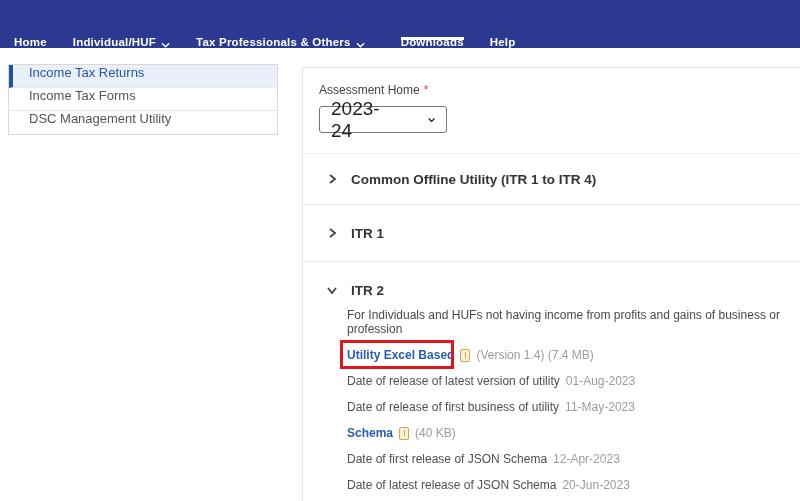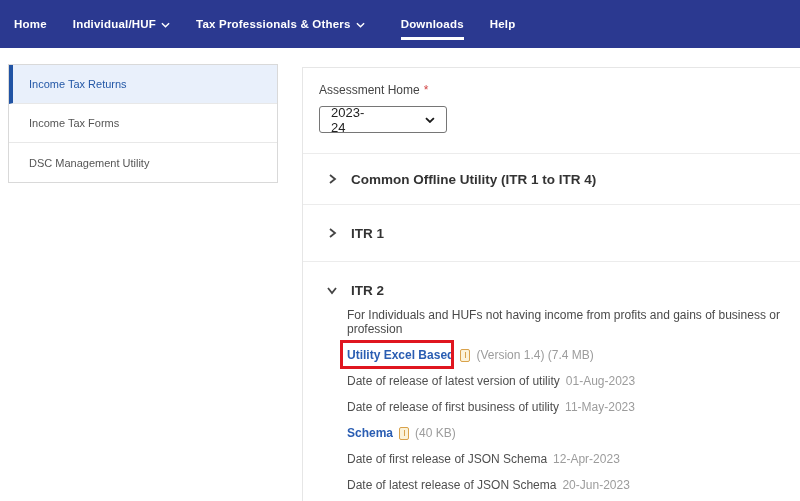--- a/index.html
+++ b/index.html
@@ -3,46 +3,46 @@
 <meta charset="utf-8">
 <style>
   * { margin:0; padding:0; box-sizing:border-box; }
   html,body { width:800px; height:501px; overflow:hidden; background:#fff;
               font-family:"Liberation Sans", sans-serif; }
   .stage { position:relative; width:800px; height:501px; background:#fff; }
 
   
   .topnav { position:absolute; left:0; top:0; width:800px; height:48px;
             background:#2b3990; display:flex; align-items:center; padding-left:14px; }
-  .nav-item { position:relative; display:flex; align-items:center; gap:5px;
+  .nav-item { position:relative; display:flex; align-items:flex-end; gap:5px;
               height:100%; margin-right:26px; color:#fff; font-size:11.5px;
               font-weight:700; letter-spacing:.2px; cursor:pointer; white-space:nowrap; }
   .nav-item.extra-gap { margin-left:10px; }
   .nav-item.active::after { content:""; position:absolute; left:0; bottom:8px;
               width:100%; height:3px; background:#fff; }
   .nav-chev { width:9px; height:6px; margin-top:1px; }
 
   
   .sidebar { position:absolute; left:8px; top:64px; width:270px; background:#fff;
              border:1px solid #d9d9d9; }
-  .side-item { height:39px; display:flex; align-items:center; padding-left:20px;
-               font-size:11px; color:#555; border-bottom:1px solid #e8e8e8;
+  .side-item { height:23px; display:flex; padding-left:20px;
+               font-size:13px; color:#555; border-bottom:1px solid #e8e8e8;
                cursor:pointer; background:#fff; }
   .side-item:last-child { border-bottom:none; }
   .side-item.active { background:#e9f0fb; color:#2458a7; font-weight:500;
                border-left:4px solid #2053a4; padding-left:16px; }
 
   
   .main-panel { position:absolute; left:302px; top:67px; width:500px; height:438px;
                 background:#fff; border-left:1px solid #e6e6e6; border-top:1px solid #e6e6e6; }
   .ay-label-row { padding:15px 0 0 16px; font-size:12px; color:#444; display:flex; gap:4px; }
   .req { color:#d14545; font-size:12px; }
   .ay-select { margin:9px 0 0 16px; width:128px; height:27px; border:1px solid #767676;
                border-radius:3px; display:flex; align-items:center;
-               justify-content:space-between; padding:0 11px; font-size:13px; color:#222;
+               justify-content:space-between; padding:0 11px; font-size:19px; color:#222;
                cursor:pointer; background:#fff;gap:47px; }
   .sel-caret { width:10px; height:6px; }
   .divider { height:1px; background:#ececec; }
   .div1 { margin-top:20px; }
 
   .acc-header { display:flex; align-items:center; padding-left:24px; gap:14px;
                 font-size:13.5px; font-weight:700; color:#333; cursor:pointer; }
   .acc-h1 { height:50px; }
   .acc-h2 { height:56px; }
   .acc-h3 { height:44px; padding-top:12px; }

